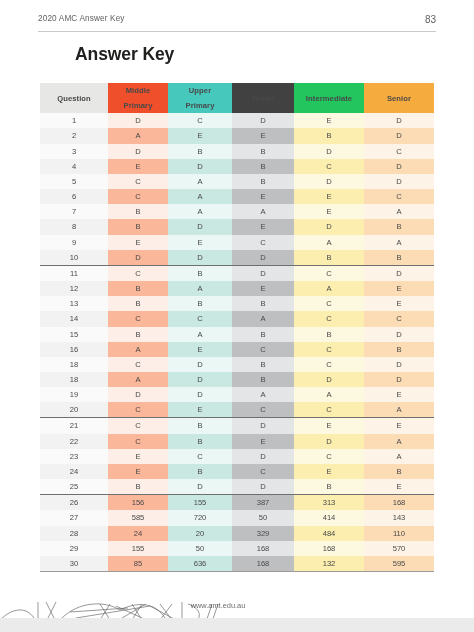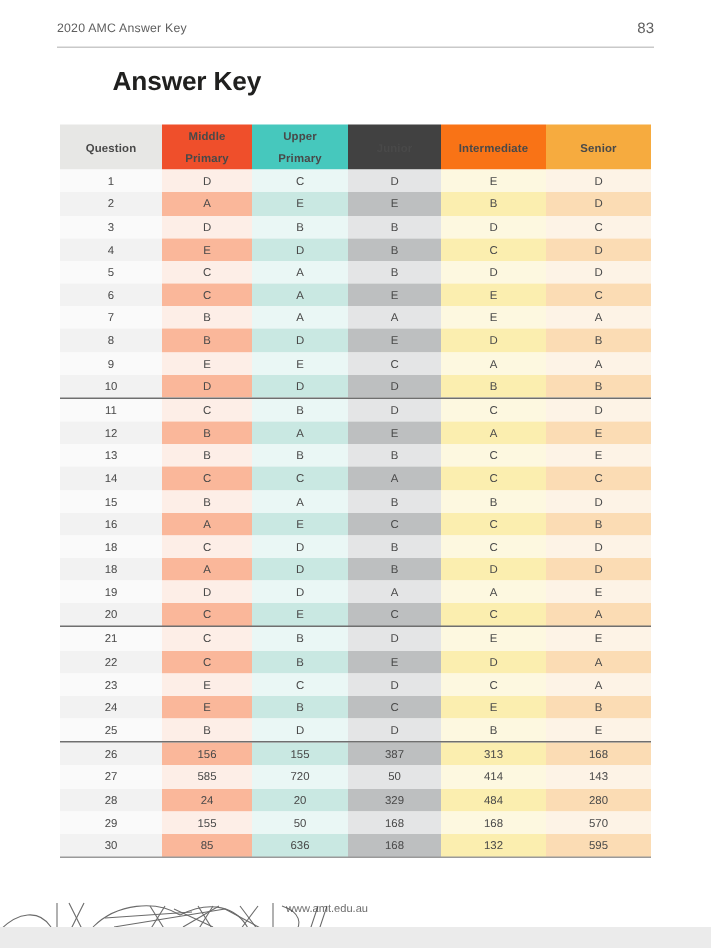--- a/index.html
+++ b/index.html
@@ -93,21 +93,21 @@
     line-height: 9.6px;
     font-size: 7.9px;
     font-weight: bold;
     letter-spacing: 0.1px;
     padding: 0 2px;
   }
   th.h-question    { background: #e7e7e5; color: #3b3b3b; }
   th.h-middle      { background: #ef4f2b; color: #ffffff; }
   th.h-upper       { background: #46c8bd; color: #ffffff; }
   th.h-junior      { background: #414141; color: #ffffff; }
-  th.h-inter       { background: #f97316; color: #2b2b2b; }
+  th.h-inter       { background: #22c55e; color: #2b2b2b; }
   th.h-senior      { background: #f6ab3f; color: #ffffff; }
 
   
   .vr-left  { border-left: 1.3px solid #6f6f6f; }
   .vr-right { border-right: 1.3px solid #6f6f6f; }
 
   
   tbody tr.odd  td.q   { background: #fafafa; }
   tbody tr.even td.q   { background: #f2f2f2; }
 
@@ -422,21 +422,21 @@
             <td class="jr vr-left vr-right">50</td>
             <td class="int">414</td>
             <td class="sen">143</td>
           </tr>
           <tr class="even">
             <td class="q">28</td>
             <td class="mp vr-left">24</td>
             <td class="up">20</td>
             <td class="jr vr-left vr-right">329</td>
             <td class="int">484</td>
-            <td class="sen">280</td>
+            <td class="sen">110</td>
           </tr>
           <tr class="odd">
             <td class="q">29</td>
             <td class="mp vr-left">155</td>
             <td class="up">50</td>
             <td class="jr vr-left vr-right">168</td>
             <td class="int">168</td>
             <td class="sen">570</td>
           </tr>
           <tr class="even lastrow">

